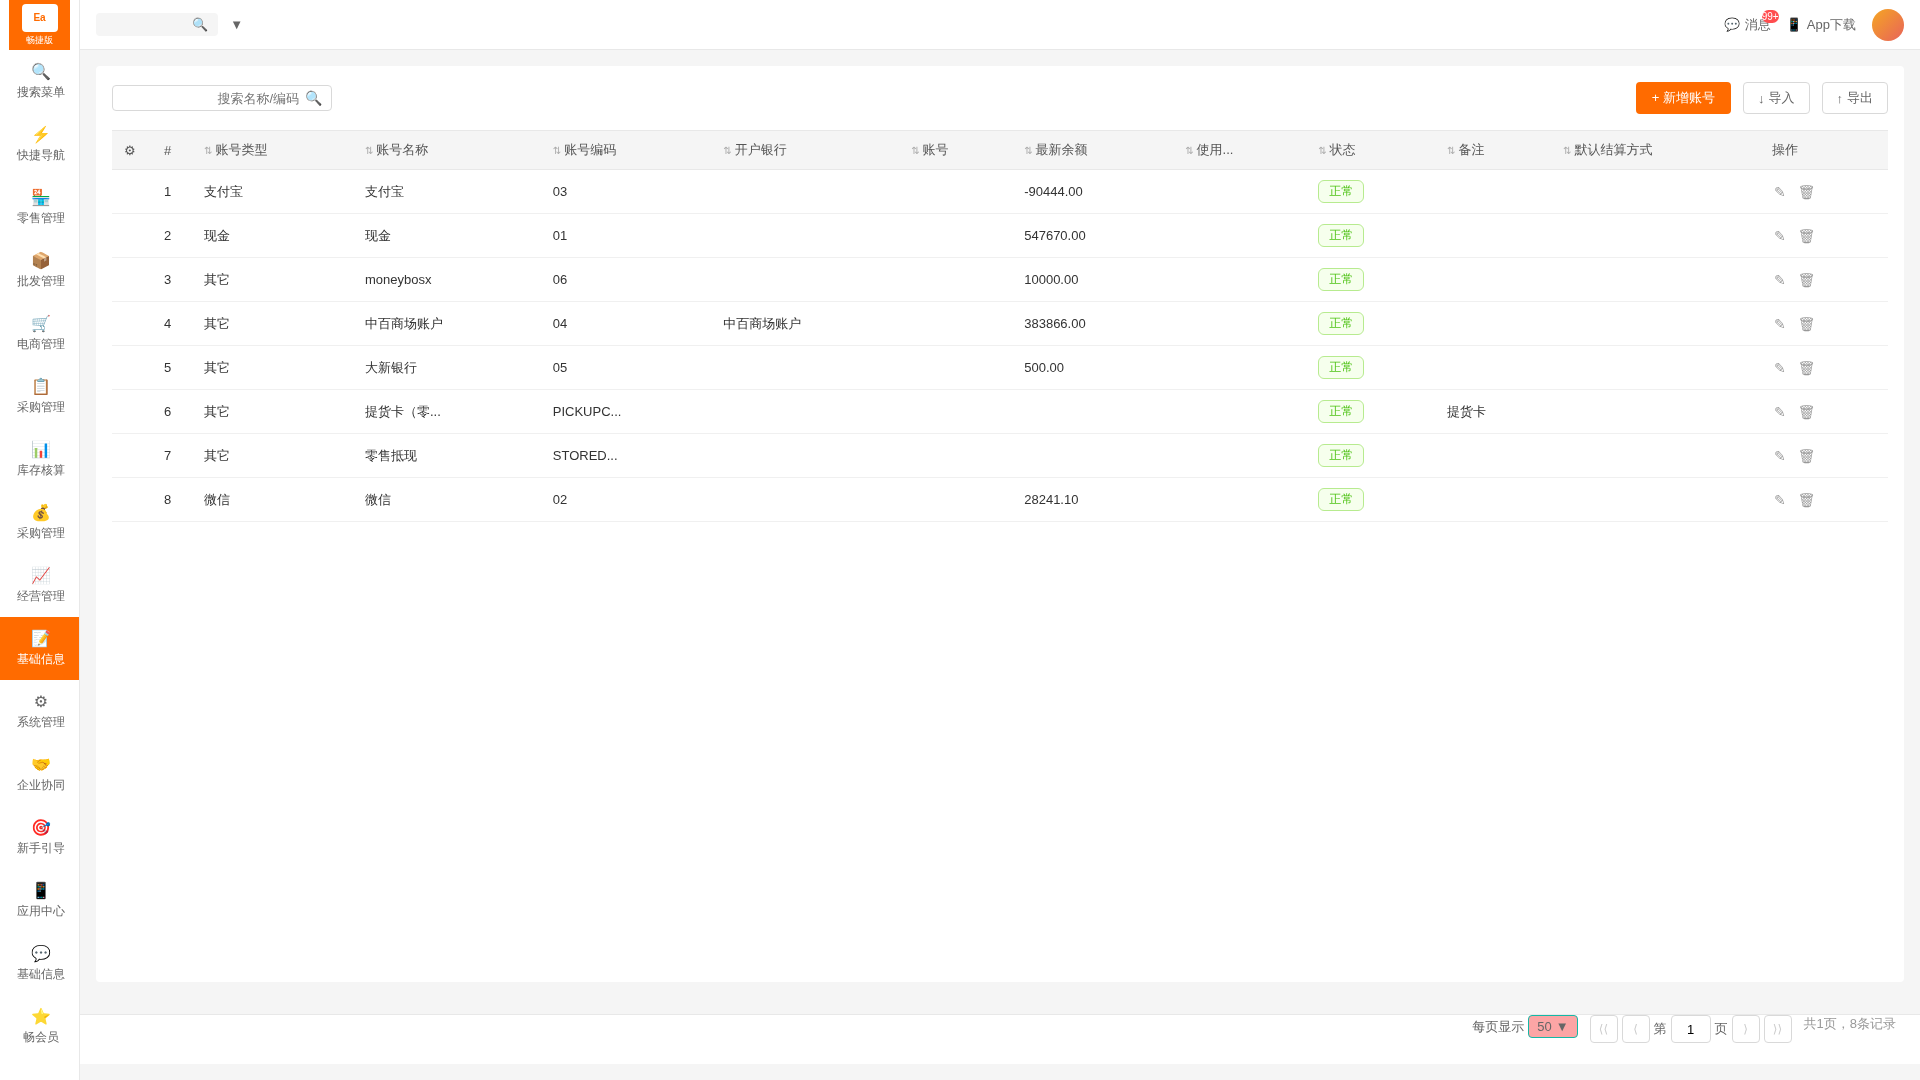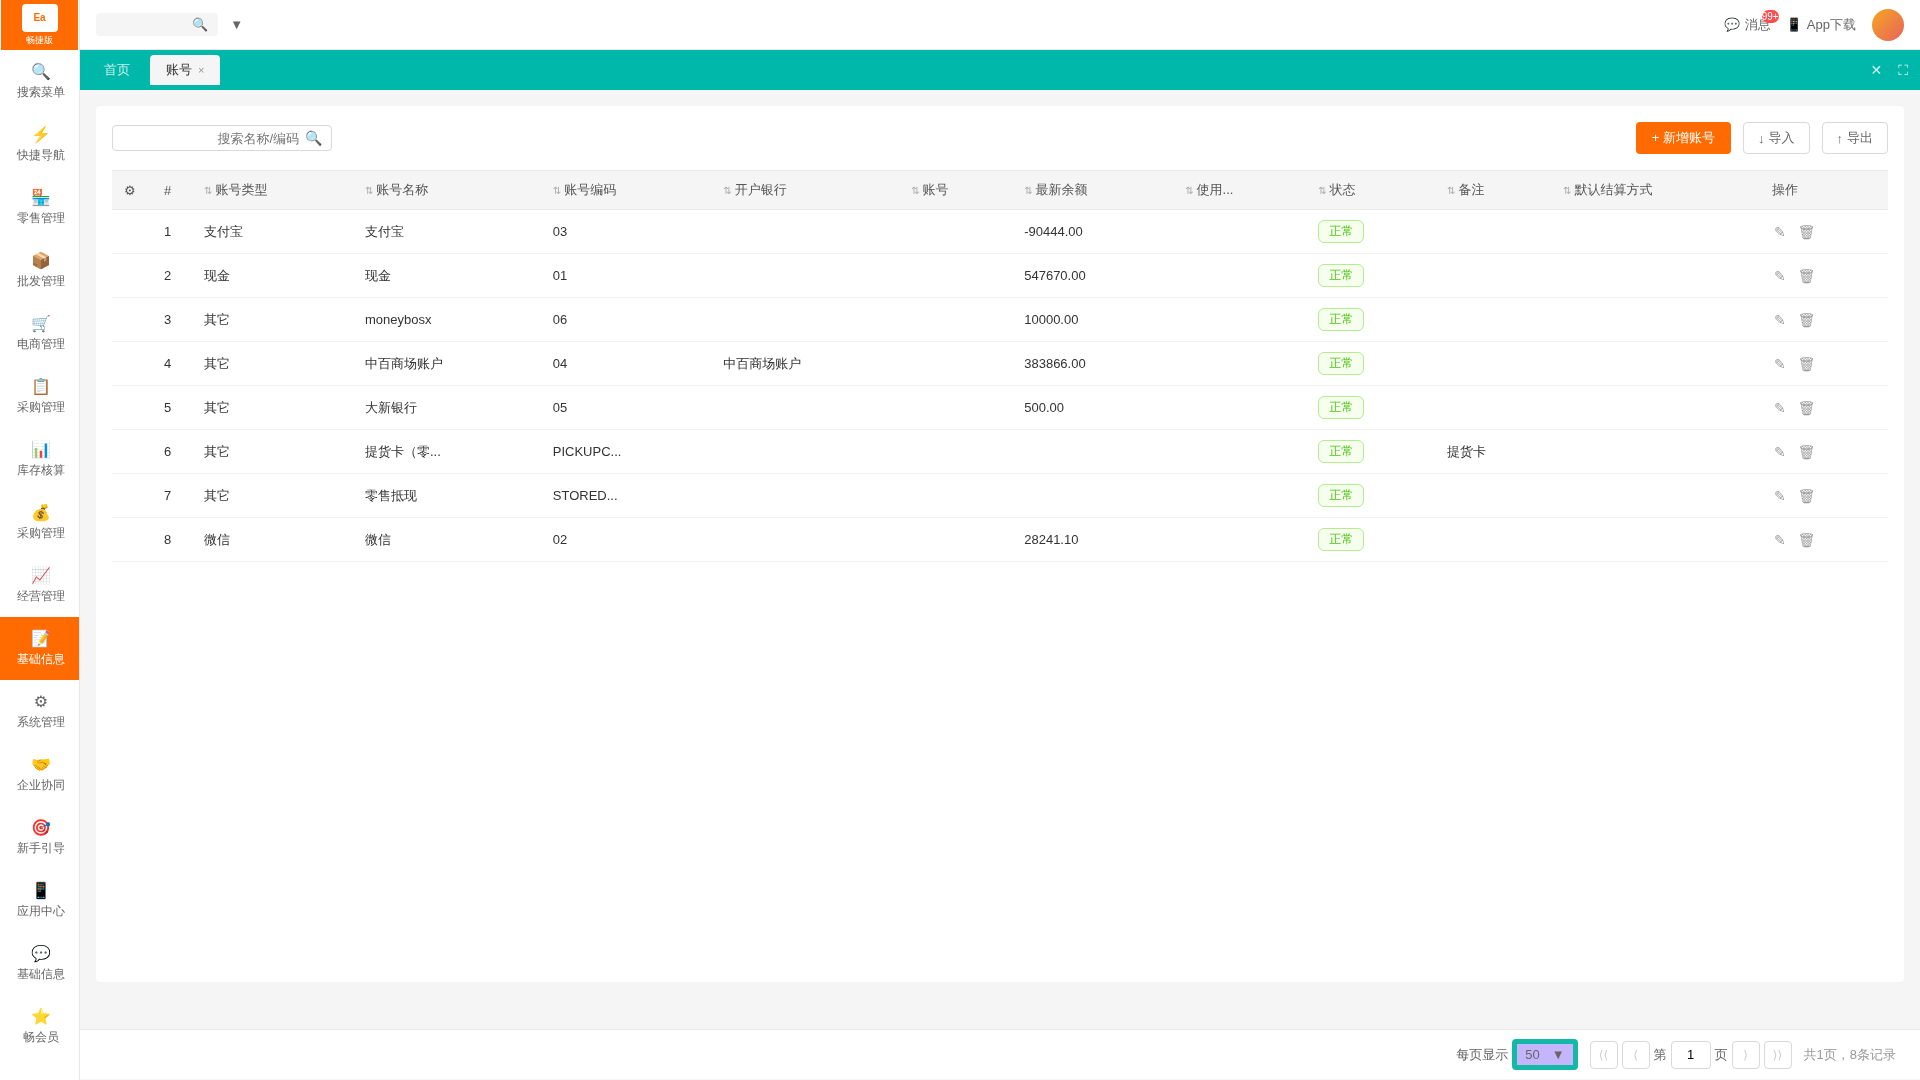--- a/index.html
+++ b/index.html
@@ -10,21 +10,21 @@
       width: 80px;
       background: #fff;
       display: flex;
       flex-direction: column;
       align-items: center;
       border-right: 1px solid #e8e8e8;
       z-index: 100;
       flex-shrink: 0;
     }
     .sidebar-logo {
-      width: 77px;
+      width: 61px;
       height: 50px;
       background: #ff6b00;
       display: flex;
       align-items: center;
       justify-content: center;
       flex-direction: column;
     }
     .logo-icon {
       width: 36px;
       height: 28px;
@@ -317,49 +317,49 @@
       padding: 2px;
     }
     .settings-col {
       width: 40px;
       text-align: center;
     }
 
     
     .pagination-bar {
       position: absolute;
-      bottom: 1px;
+      bottom: 16px;
       left: 80px;
       right: 0;
       height: 50px;
       background: #fff;
       border-top: 1px solid #e8e8e8;
       display: flex;
-      align-items: center;
+      align-items: flex-start;
       justify-content: flex-end;
       padding: 0 24px;
       gap: 12px;
       font-size: 13px;
       color: #666;
     }
     .page-size-select {
       display: flex;
       align-items: center;
       gap: 4px;
     }
     .select-box {
-      border: 5px solid #14b8a6;
+      border: 1px solid #14b8a6;
       border-radius: 4px;
       padding: 3px 8px;
       font-size: 13px;
       cursor: pointer;
       display: flex;
       align-items: center;
-      gap: 12px;
-      background: #c4b5fd;
+      gap: 4px;
+      background: #fca5a5;
     }
     .page-nav {
       display: flex;
       align-items: center;
       gap: 4px;
     }
     .page-nav-btn {
       width: 28px;
       height: 28px;
       border: 1px solid #d9d9d9;
@@ -480,33 +480,20 @@
         <span class="badge">99+</span>
       </div>
       <div class="header-app">
         <span>📱</span>
         <span>App下载</span>
       </div>
       <div class="avatar"></div>
     </div>
   </div>
 
-  <div class="tab-bar">
-    <div class="tab-item">
-      <span>首页</span>
-    </div>
-    <div class="tab-item active">
-      <span>账号</span>
-      <span class="tab-close">×</span>
-    </div>
-    <div class="tab-bar-actions">
-      <span class="tab-action-btn">✕</span>
-      <span class="tab-action-btn">⛶</span>
-    </div>
-  </div>
 
   <div class="page-content" style="position:relative; padding-bottom: 66px;">
     <div class="content-card">
 
       <div class="toolbar">
         <div class="search-box">
           <input type="text" placeholder="搜索名称/编码" style="">
           <span class="search-icon">🔍</span>
         </div>
         <div class="toolbar-right">

